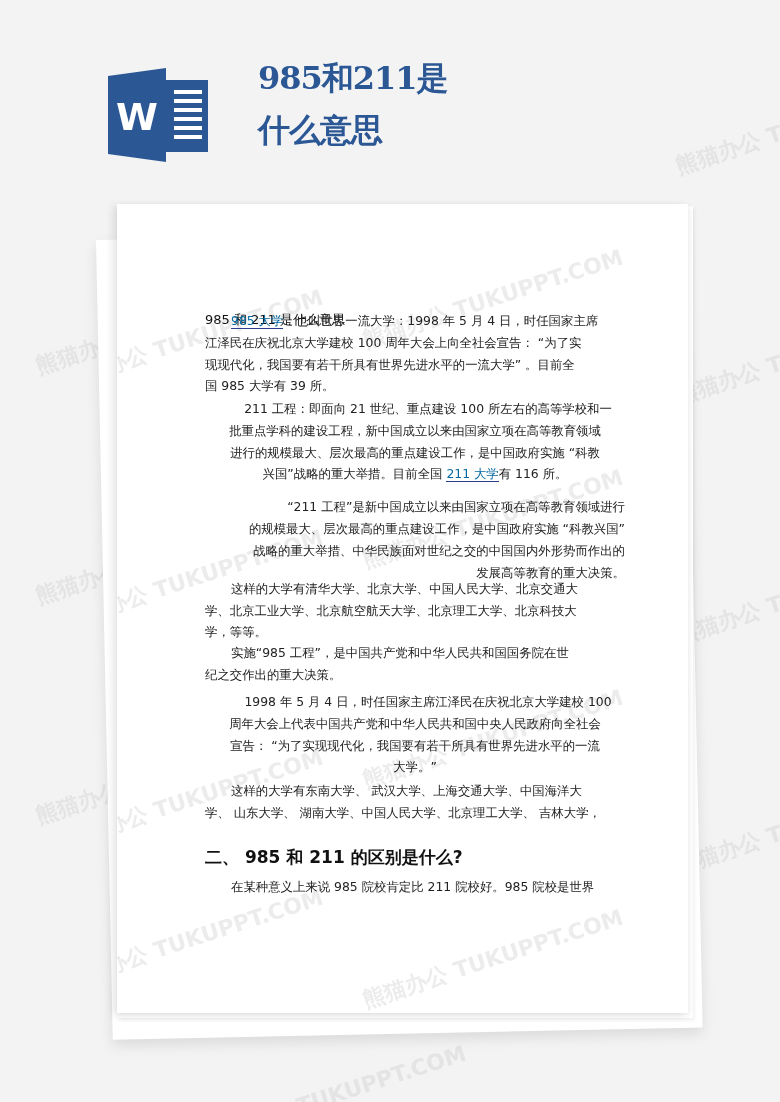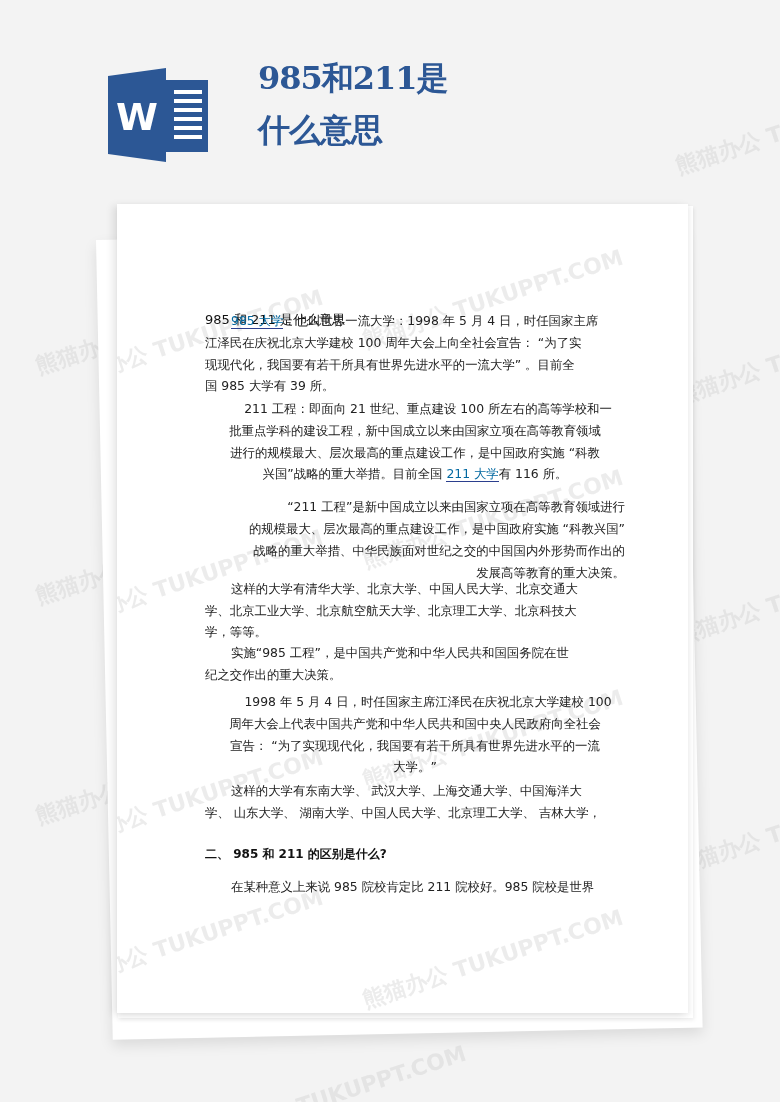--- a/index.html
+++ b/index.html
@@ -47,21 +47,21 @@
     .doc-title {
       position: absolute; left: 0; top: 72px;
       font-weight: normal; font-size: 13px; color: #111; white-space: nowrap; margin-top: 35px;
     }
     .para { position: absolute; left: 0; width: 420px; }
     .line { white-space: nowrap; height: 22px; line-height: 22px; }
     .line.tight { height: 19px; line-height: 19px; }
     .ind { padding-left: 26px; }
     .link { color: #0369a1; border-bottom: 1px solid #2b3f8e; }
     .sec-heading {
-      position: absolute; left: 0; font-weight: bold; font-size: 12px; color: #111; white-space: nowrap;
+      position: absolute; left: 0; font-weight: bold; font-size: 17px; color: #111; white-space: nowrap;
     }
     .wm {
       position: absolute; color: rgba(200,200,200,0.35);
       font-size: 22px; font-weight: bold; white-space: nowrap;
       transform: rotate(-18deg); pointer-events: none;
     }
   </style>
 </head>
 <body>
 

